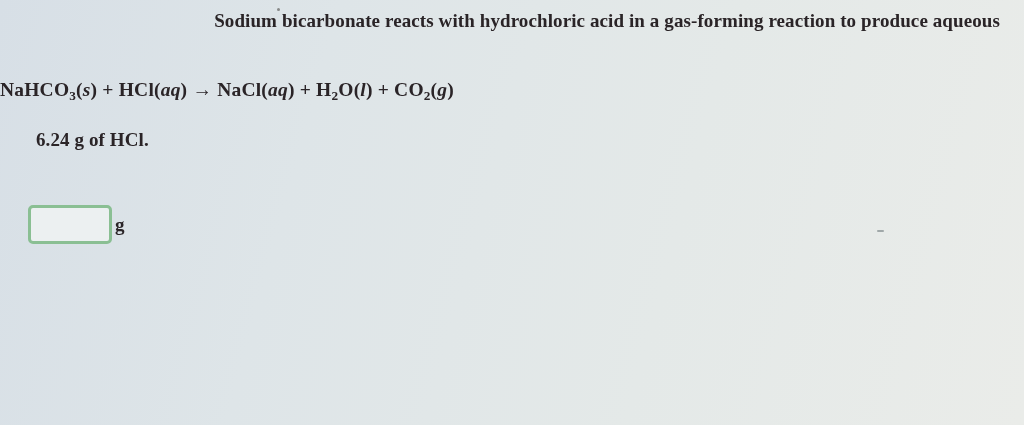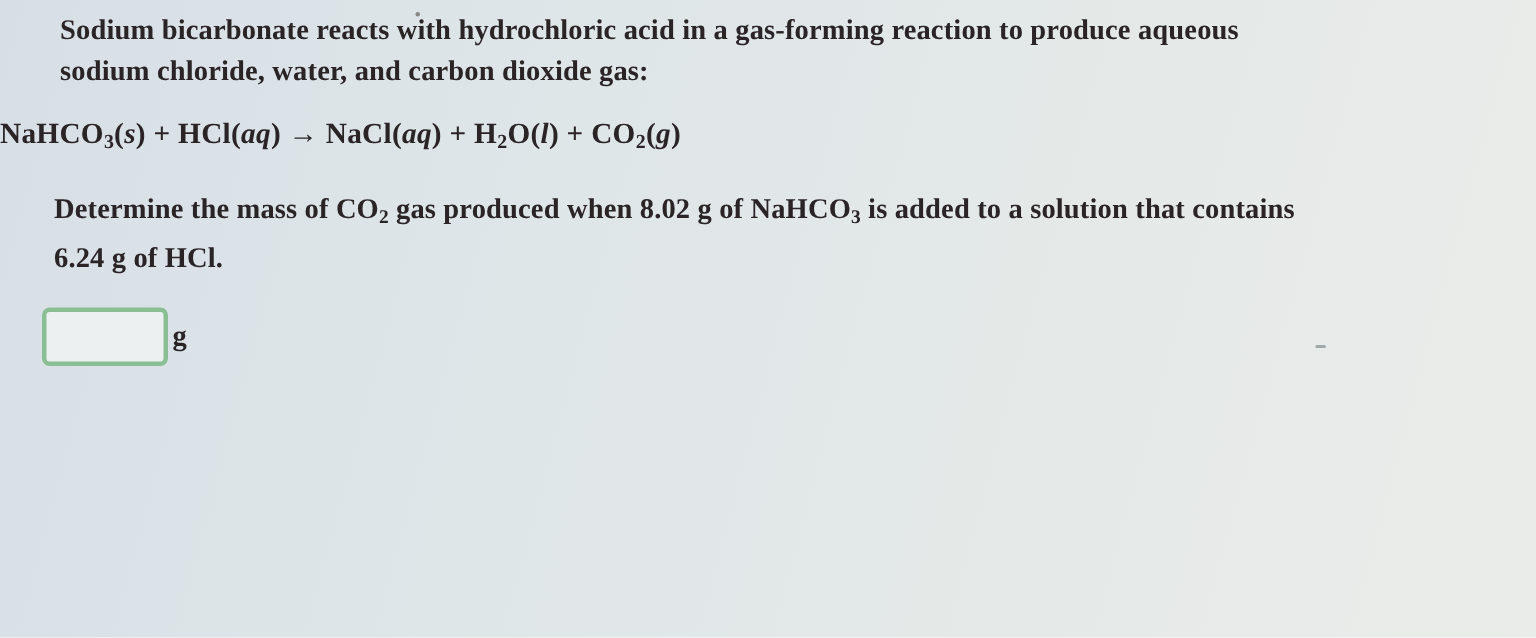--- a/index.html
+++ b/index.html
@@ -17,20 +17,21 @@
     color: #2a2427;
   }
   .statement {
     position: absolute;
     top: 7px;
     left: 40px;
     right: 24px;
     font-size: 19px;
     line-height: 27px;
     letter-spacing: 0.1px;
+    text-align: right;
   }
   .statement .line { display: block; }
   .equation {
     position: absolute;
     top: 76px;
     left: 0;
     right: 0;
     padding-right: 46px;
     text-align: left;
     font-size: 19.5px;
@@ -99,27 +100,25 @@
     background: #8f9798;
     opacity: 0.8;
     border-radius: 1px;
   }
 </style>
 </head>
 <body>
 
 <div class="statement">
   <span class="line">Sodium bicarbonate reacts with hydrochloric acid in a gas-forming reaction to produce aqueous</span>
-  <span class="line">sodium chloride, water, and carbon dioxide gas:</span>
 </div>
 
 <div class="equation"><span>NaHCO</span><sub>3</sub><span>(</span><span class="it">s</span><span>) + HCl(</span><span class="it">aq</span><span>) </span><span>→</span><span> NaCl(</span><span class="it">aq</span><span>) + H</span><sub>2</sub><span>O(</span><span class="it">l</span><span>) + CO</span><sub>2</sub><span>(</span><span class="it">g</span><span>)</span></div>
 
 <div class="question">
-  <span class="line"><span>Determine the mass of CO</span><sub>2</sub><span> gas produced when 8.02 g of NaHCO</span><sub>3</sub><span> is added to a solution that contains</span></span>
   <span class="line">6.24 g of HCl.</span>
 </div>
 
 <div class="answer-row">
   <input type="text" class="answer-input" value="" style="">
   <span class="unit">g</span>
 </div>
 
 <div class="speck-dot"></div>
 <div class="speck-dash"></div>

